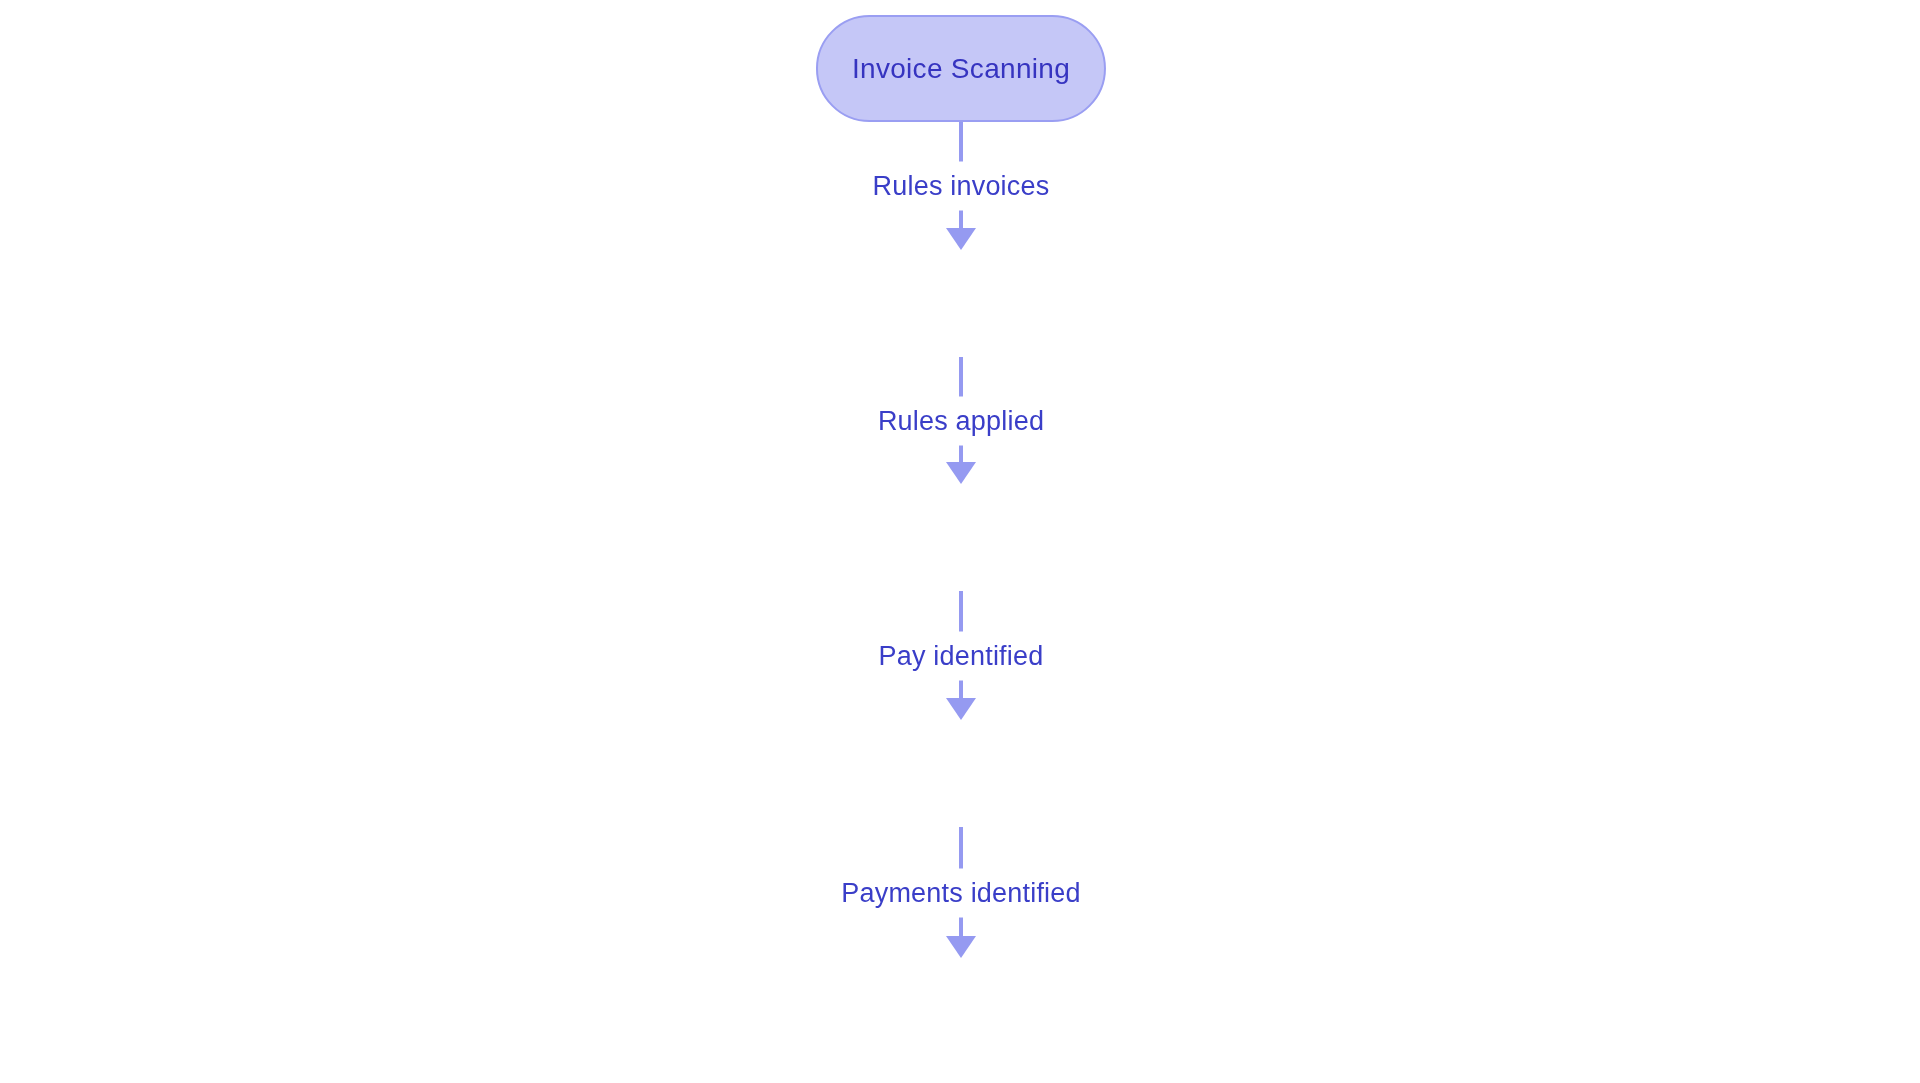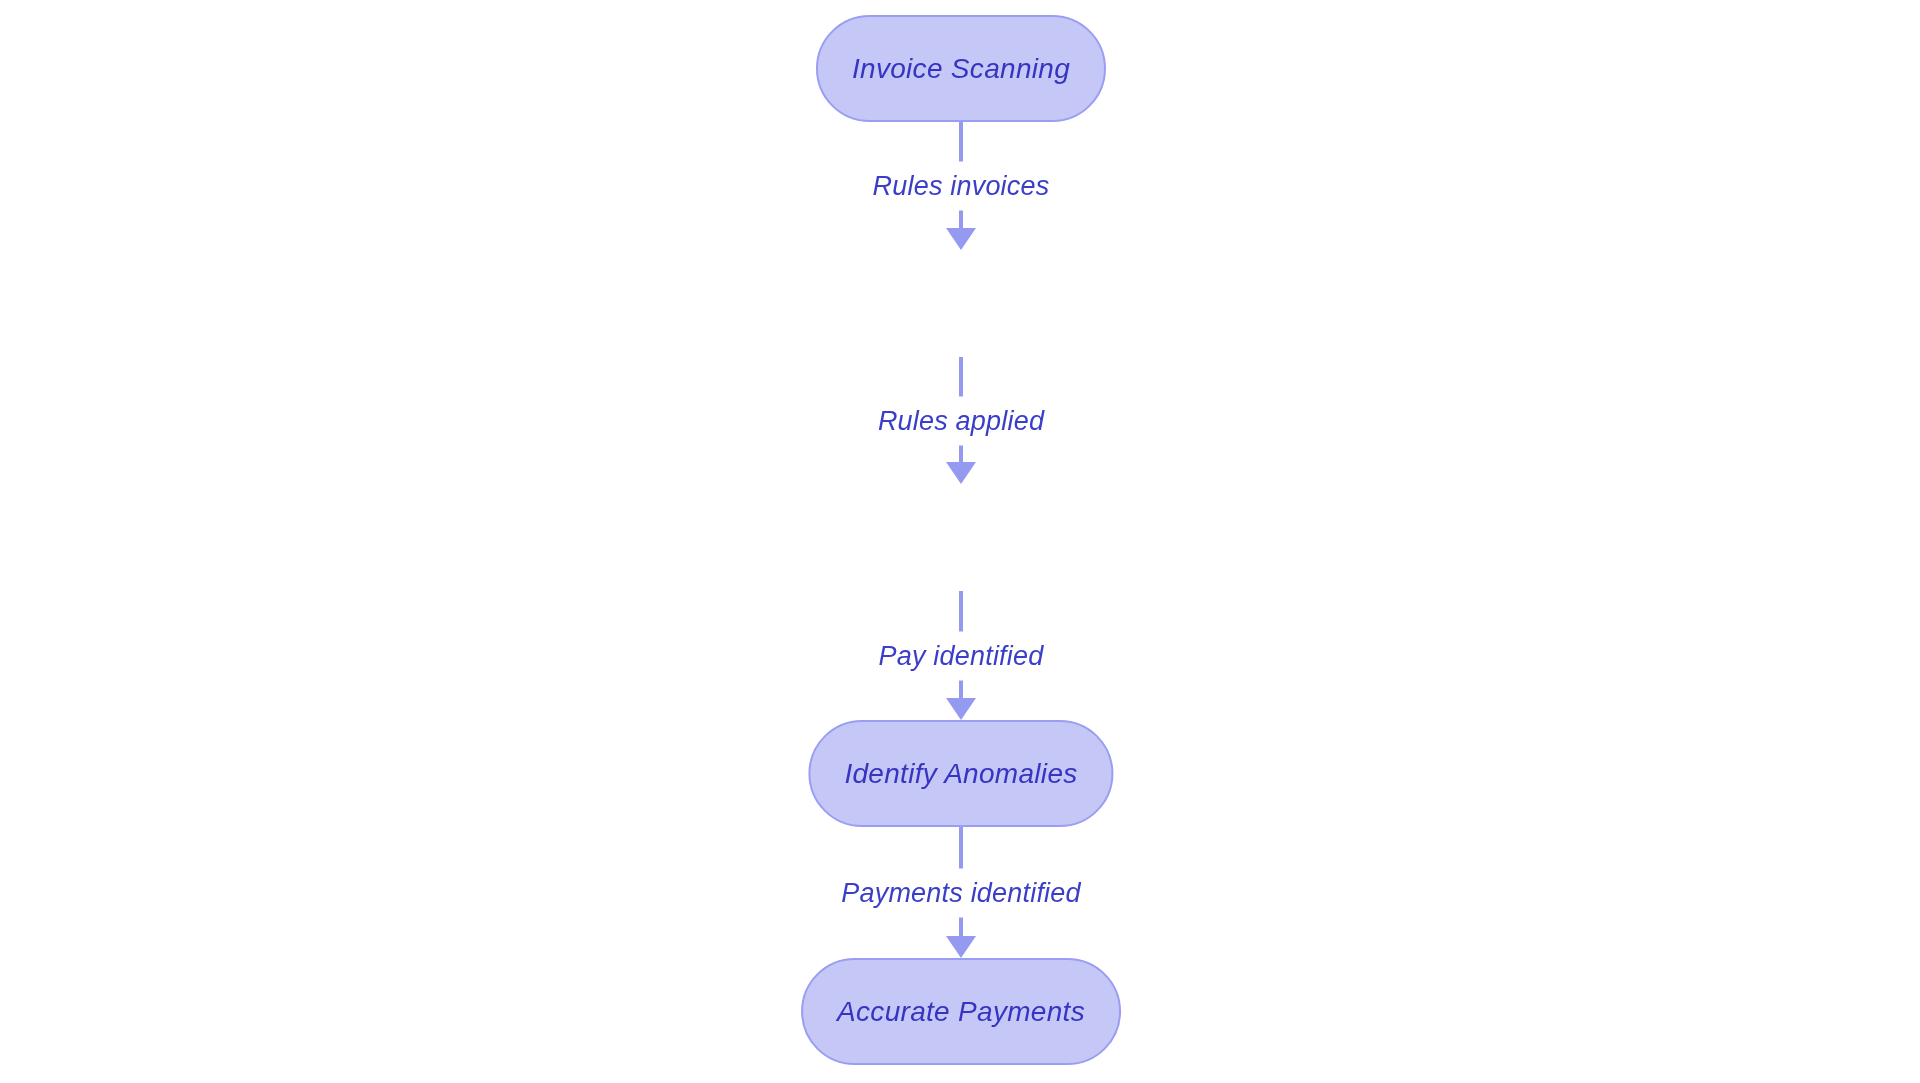--- a/index.html
+++ b/index.html
@@ -3,21 +3,21 @@
 <meta charset="utf-8">
 <style>
   :root{
     --node-fill:#c5c7f7;
     --node-border:#9a9ef2;
     --node-text:#3634c0;
     --edge-line:#959af1;
     --edge-label-text:#3a3ec8;
     --background:#ffffff;
   }
-  *{margin:0;padding:0;box-sizing:border-box;font-style:italic;}
+  *{margin:0;padding:0;box-sizing:border-box;}
   html,body{background:var(--background);}
   body{
     font-family:"Liberation Sans", sans-serif;
     width:1920px;height:1083px;overflow:hidden;position:relative;
   }
   .canvas{
     position:absolute;left:0;top:0;width:1920px;height:1083px;
     background:var(--background);
   }
   .node{
@@ -100,27 +100,21 @@
     <div class="edge-label">Rules applied</div>
   </div>
 
 
   <div class="edge edge-3">
     <div class="edge-line"></div>
     <div class="edge-arrow"></div>
     <div class="edge-label">Pay identified</div>
   </div>
 
-  <div class="node node-4">
-    <span>Identify Anomalies</span>
-  </div>
 
   <div class="edge edge-4">
     <div class="edge-line"></div>
     <div class="edge-arrow"></div>
     <div class="edge-label">Payments identified</div>
   </div>
 
-  <div class="node node-5">
-    <span>Accurate Payments</span>
-  </div>
 
 </div>
 
 </body></html>

